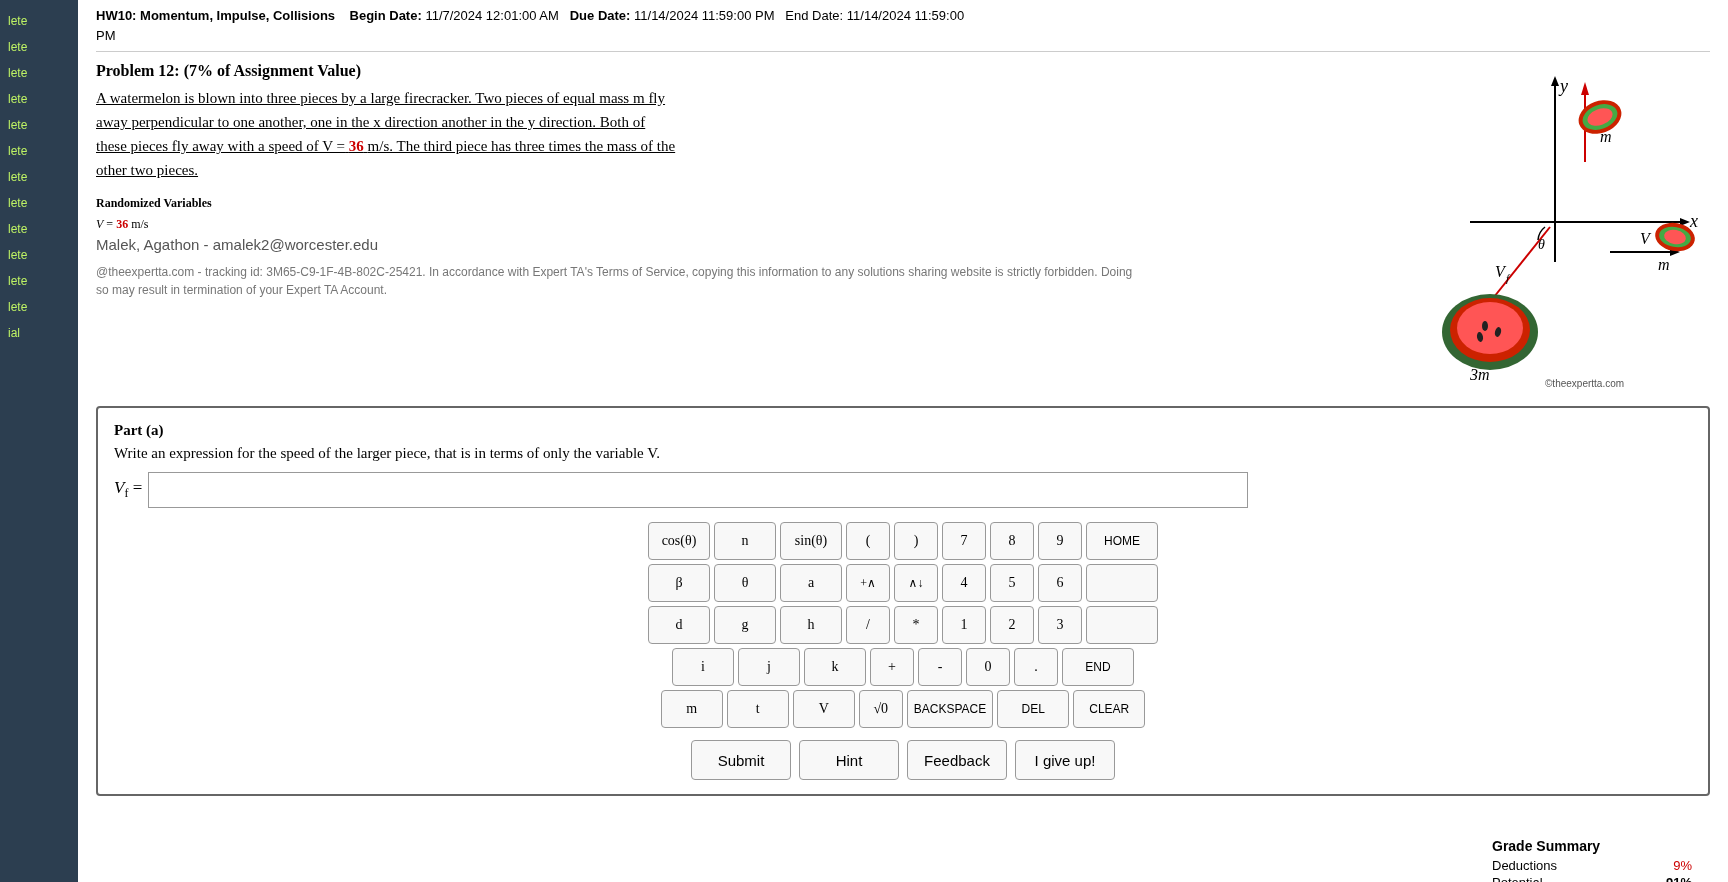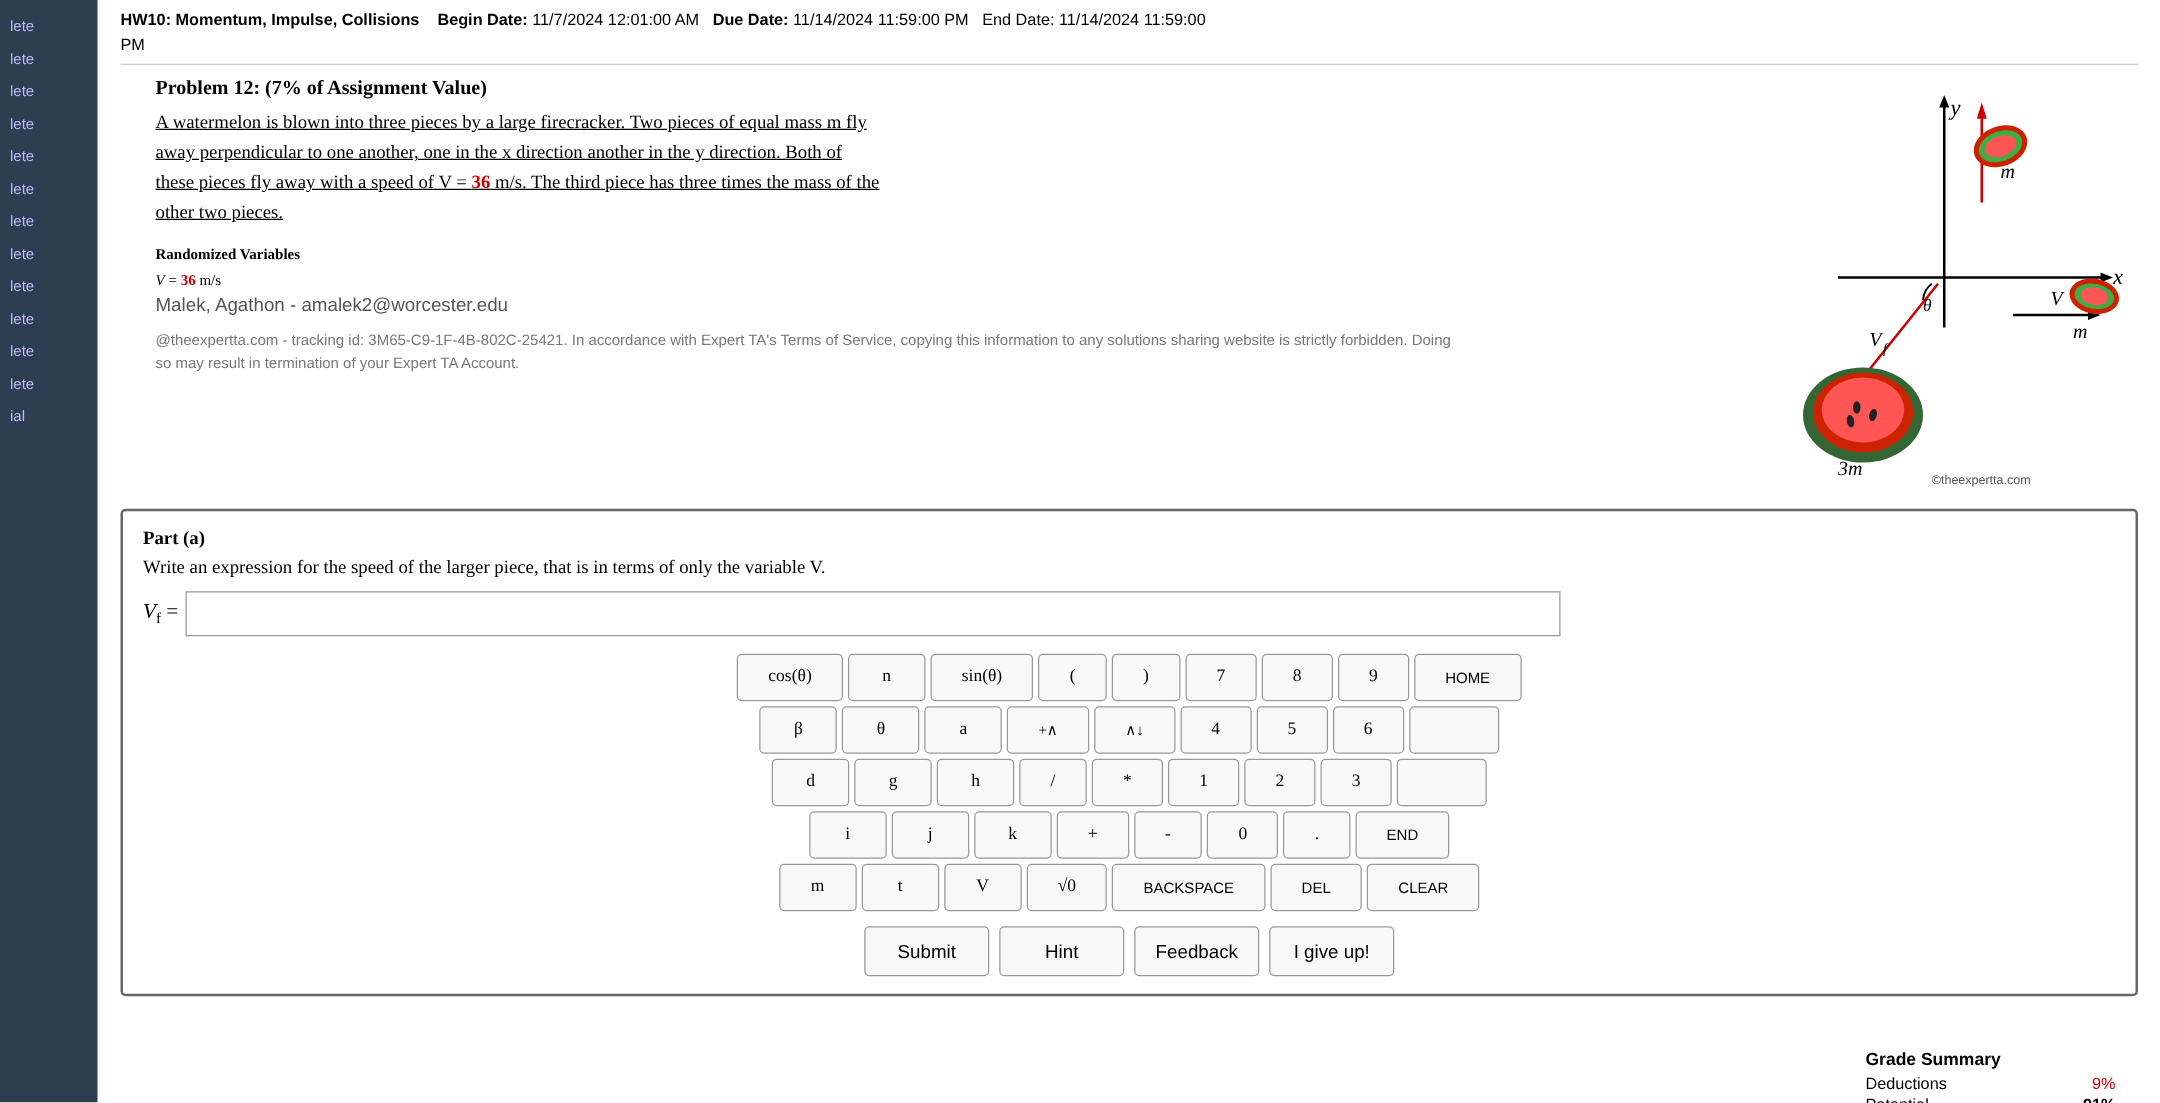--- a/index.html
+++ b/index.html
@@ -17,21 +17,21 @@
     }
     .sidebar {
       width: 78px;
       background: #2c3e50;
       flex-shrink: 0;
       display: flex;
       flex-direction: column;
       padding: 8px 0;
     }
     .sidebar-item {
-      color: #c4b5fd;
+      color: #bef264;
       font-size: 12px;
       padding: 6px 8px;
       cursor: pointer;
       font-family: Arial, sans-serif;
     }
     .main-content {
       flex: 1;
       padding: 0 18px 18px 18px;
       overflow-y: auto;
     }
@@ -74,21 +74,21 @@
       color: #777;
       font-family: Arial, sans-serif;
       max-width: 1050px;
       line-height: 1.5;
       margin-bottom: 14px;
     }
     .top-section {
       display: flex;
       align-items: flex-start;
     }
-    .top-text { flex: 1; margin-left: 28px; }
+    .top-text { flex: 1; }
     .top-diagram {
       flex-shrink: 0;
       width: 320px;
       margin-left: 20px;
     }
     .part-box {
       border: 2px solid #666;
       border-radius: 4px;
       padding: 14px 16px;
       margin-top: 10px;
@@ -142,21 +142,21 @@
       height: 38px;
       border: 1px solid #999;
       background: #f8f8f8;
       border-radius: 4px;
       cursor: pointer;
       font-size: 14px;
       font-family: Georgia, serif;
       display: flex;
       align-items: center;
       justify-content: center;
-      padding: 0 24px;
+      padding: 0 6px;
     }
     .key-btn.wide { min-width: 90px; }
     .key-btn.narrow { min-width: 44px; }
     .key-btn.special {
       font-size: 12px;
       font-family: Arial, sans-serif;
       min-width: 72px;
     }
     .bottom-buttons {
       display: flex;

